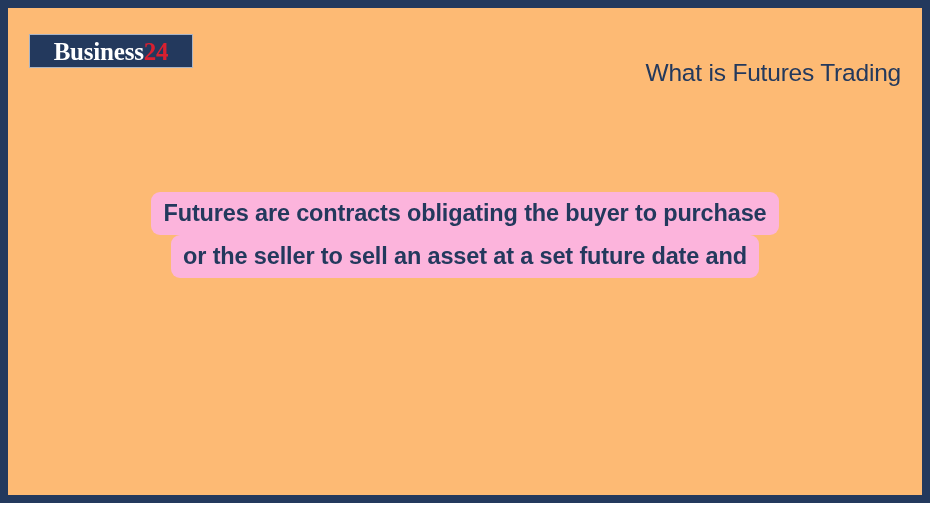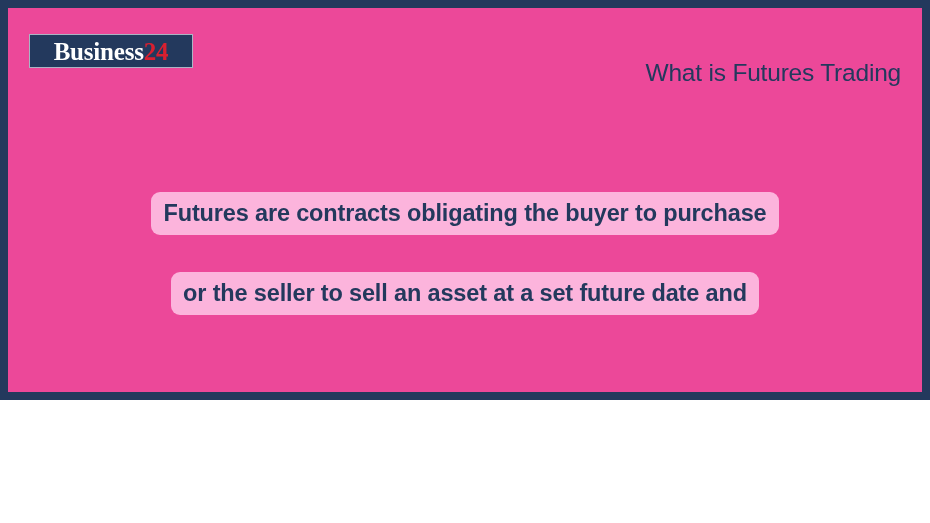--- a/index.html
+++ b/index.html
@@ -12,22 +12,22 @@
 
   body {
     background: #ffffff;
     font-family: "Liberation Sans", sans-serif;
   }
 
   
   #slide {
     position: relative;
     width: 930px;
-    height: 400px;
-    background: #ec4899;
+    height: 503px;
+    background: #fdba74;
     border: 8px solid #23395d;
   }
 
   
   #header {
     position: absolute;
     top: 26px;
     left: 21px;
     right: 19px;
     height: 34px;
@@ -93,21 +93,21 @@
     line-height: 43px;
     letter-spacing: -0.15px;
     padding: 0 12px;
     border-radius: 9px;
     white-space: nowrap;
   }
   .hl-row { display: block; }
 
   
   .hl-row:nth-child(1) .hl-line { border-radius: 9px 9px 9px 9px; }
-  .hl-row:nth-child(2) .hl-line { border-radius: 9px 9px 9px 9px; margin-top: 37px; }
+  .hl-row:nth-child(2) .hl-line { border-radius: 9px 9px 9px 9px; }
   .hl-row:nth-child(3) .hl-line { border-radius: 9px 9px 9px 9px; }
 </style>
 </head>
 <body>
 
 <div id="slide">
 
   <div id="header">
 
     <div id="logo">

